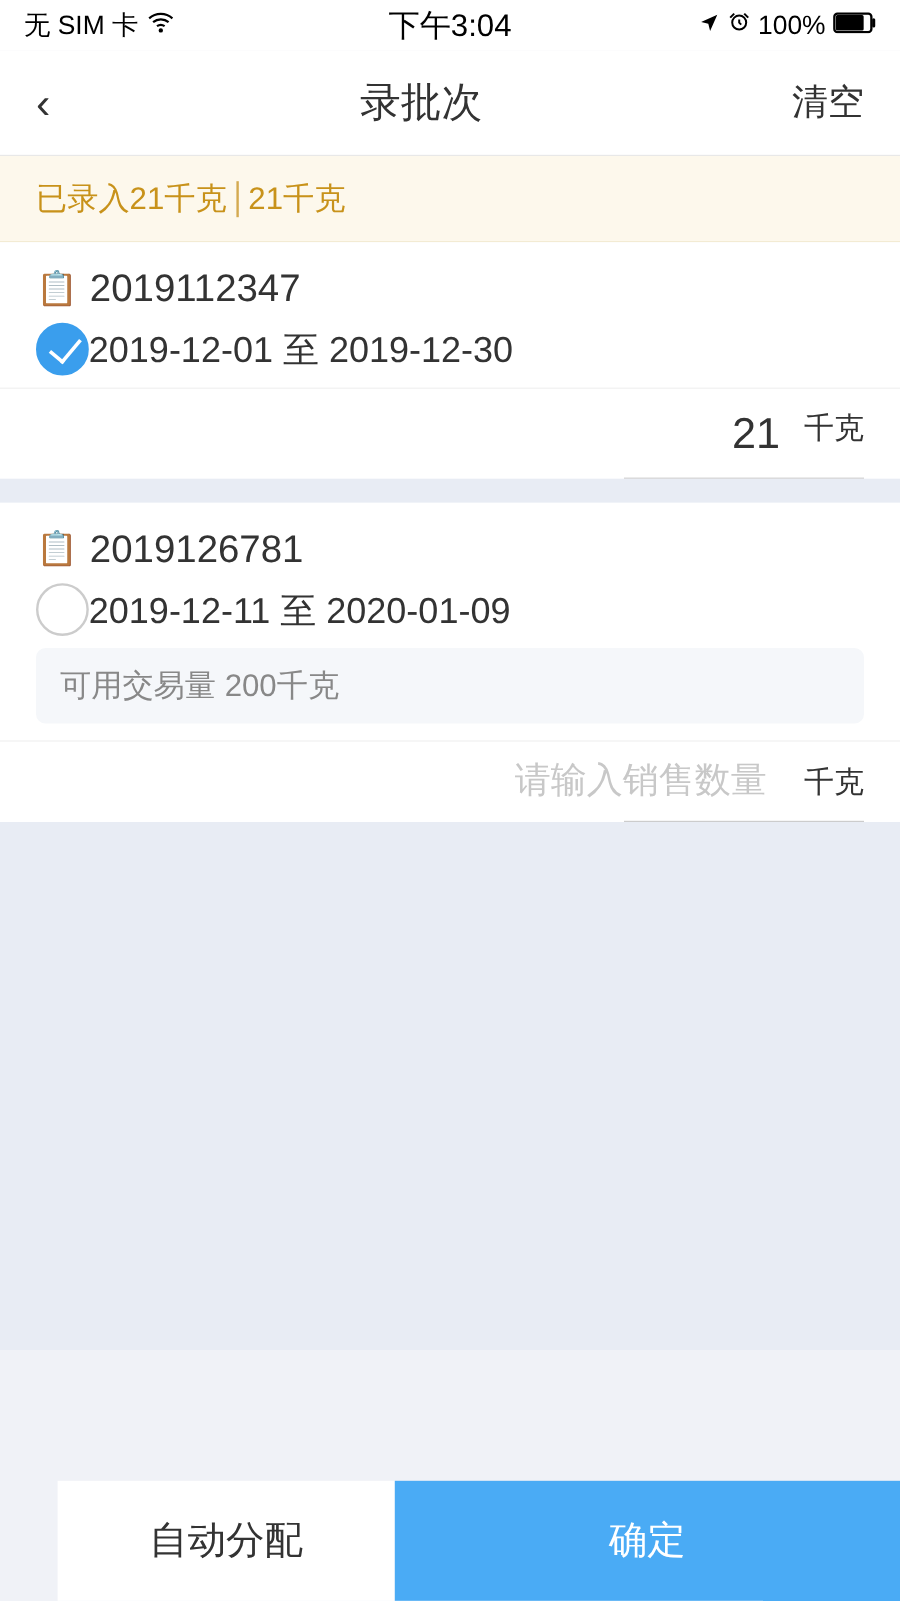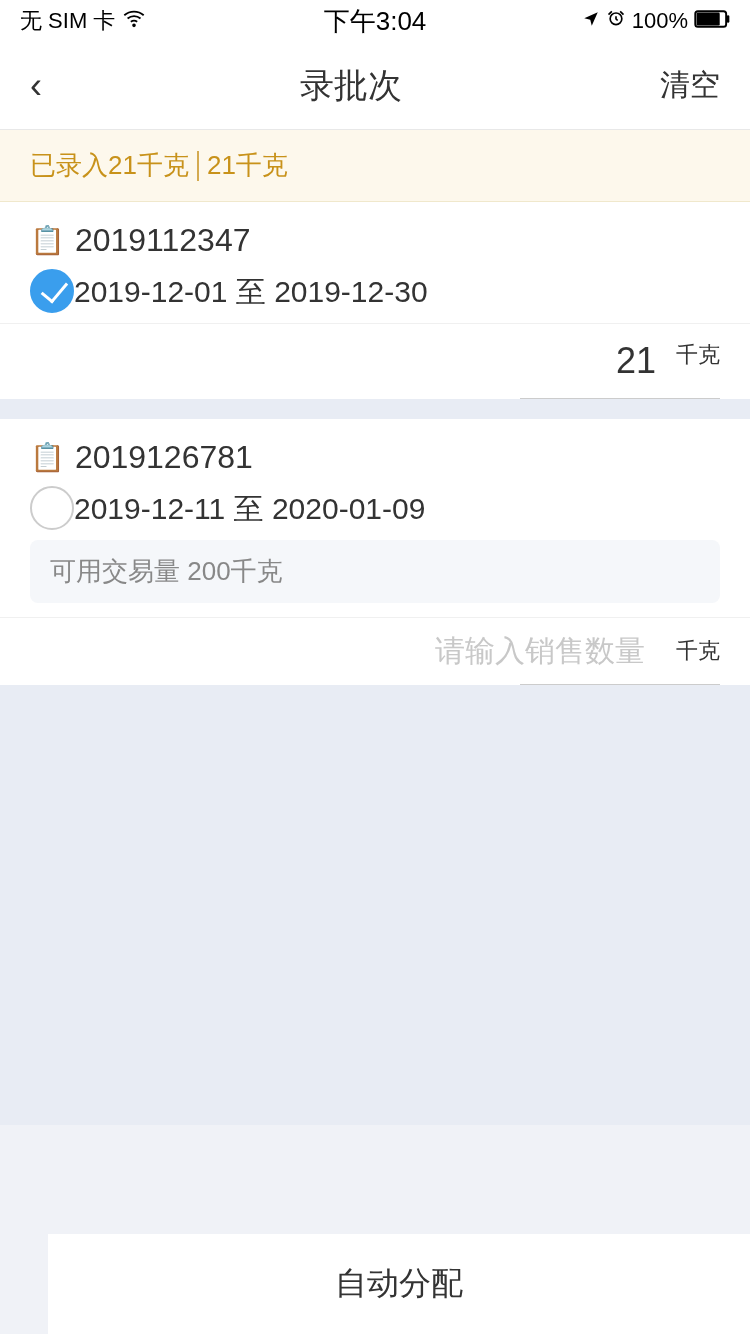--- a/index.html
+++ b/index.html
@@ -174,21 +174,21 @@
     }
     .quantity-value {
       font-size: 36px;
       color: #333;
       font-weight: 500;
     }
     .quantity-space {
       width: 20px;
     }
     .quantity-unit {
-      font-size: 22px;
+      font-size: 25px;
       color: #333;
     }
     .quantity-input-row {
       display: flex;
       align-items: center;
       justify-content: flex-end;
       padding: 16px 30px 16px 0;
       background: #fff;
       border-top: 1px solid #f0f0f0;
     }
@@ -357,13 +357,14 @@
     <input class="quantity-input" type="number" placeholder="请输入销售数量" style="">
     <span class="quantity-unit" style="margin-left:16px;">千克</span>
   </div>
   <div class="divider-line"></div>
 </div>
 
 <div class="gray-area" style="height: 440px;"></div>
 
 <div class="bottom-bar">
   <button class="btn-auto">自动分配</button>
+  <button class="btn-confirm">确定</button>
 </div>
 
 </body></html>

